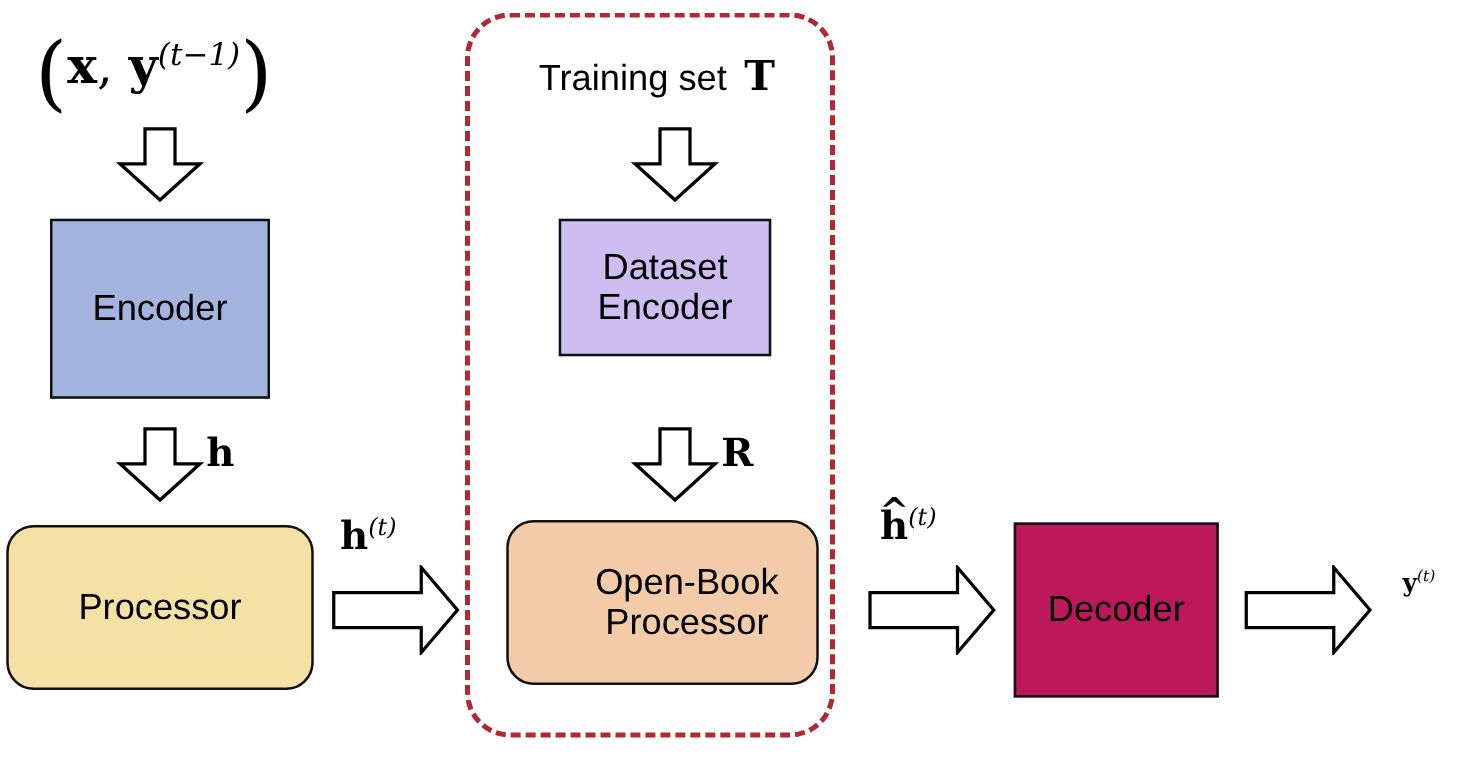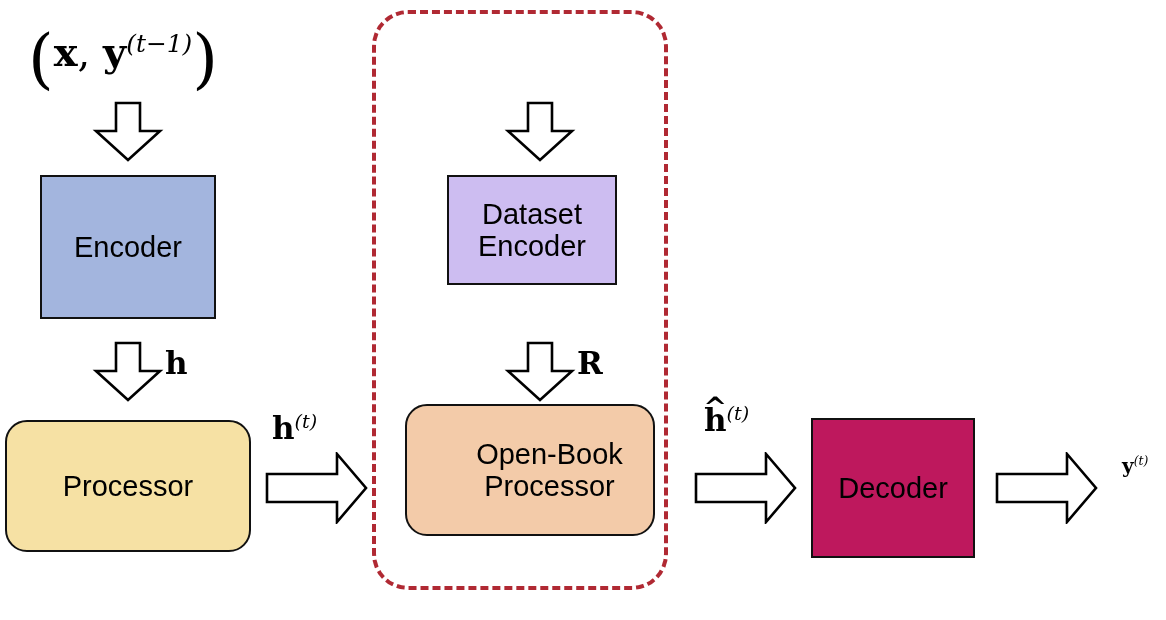--- a/index.html
+++ b/index.html
@@ -49,21 +49,21 @@
     background: #CDBDF1;
     font-size: 29px;
   }
   #box-processor {
     left: 5px;   top: 420px;  width: 246px;  height: 132px;
     background: #F6E1A4;
     border-radius: 22px;
     font-size: 29px;
   }
   #box-openbook-processor {
-    left: 405px; top: 404px;  width: 250px;  height: 132px;
+    left: 405px; top: 416px;  width: 250px;  height: 132px;
     background: #F3CBA9;
     border-radius: 22px;
     font-size: 29px;
     padding-left: 39px;
   }
   #box-decoder {
     left: 811px; top: 418px;  width: 164px;  height: 140px;
     background: #be185d;
     font-size: 29px;
   }
@@ -196,20 +196,23 @@
     <svg width="72" height="62" viewBox="0 0 72 62">
       <polygon points="24,2 48,2 48,30 68,30 36,59 4,30 24,30" fill="#ffffff" stroke="#000000" stroke-width="2.6" stroke-linejoin="miter"></polygon>
     </svg>
   </div>
   <div class="mathlabel" id="label-h">h</div>
 
   <div class="node" id="box-processor">
     <span class="label">Processor</span>
   </div>
 
+  <div class="plainlabel" id="label-training-set">
+    <span>Training set</span><span class="bold-T">T</span>
+  </div>
 
   <div class="arrow" id="arrow-trainingset-to-dsenc">
     <svg width="72" height="62" viewBox="0 0 72 62">
       <polygon points="24,2 48,2 48,30 68,30 36,59 4,30 24,30" fill="#ffffff" stroke="#000000" stroke-width="2.6" stroke-linejoin="miter"></polygon>
     </svg>
   </div>
 
   <div class="node" id="box-dataset-encoder">
     <span class="label">Dataset
 Encoder</span>

